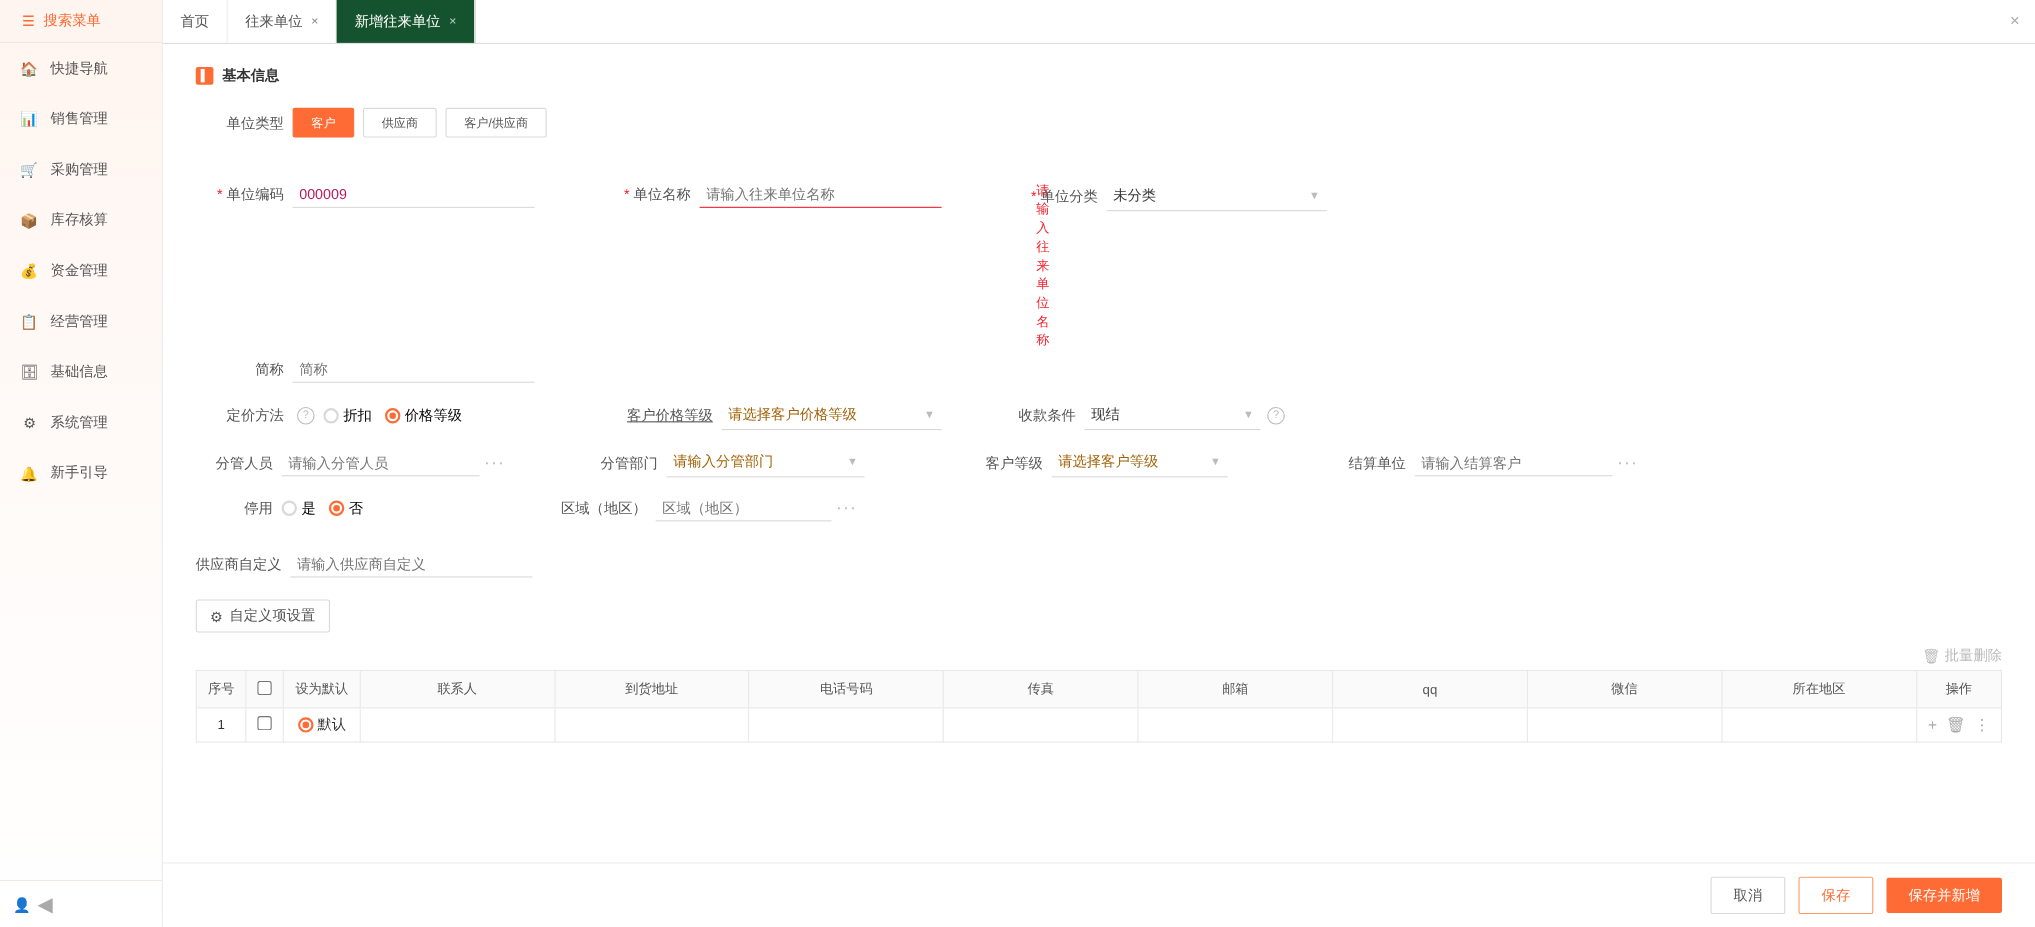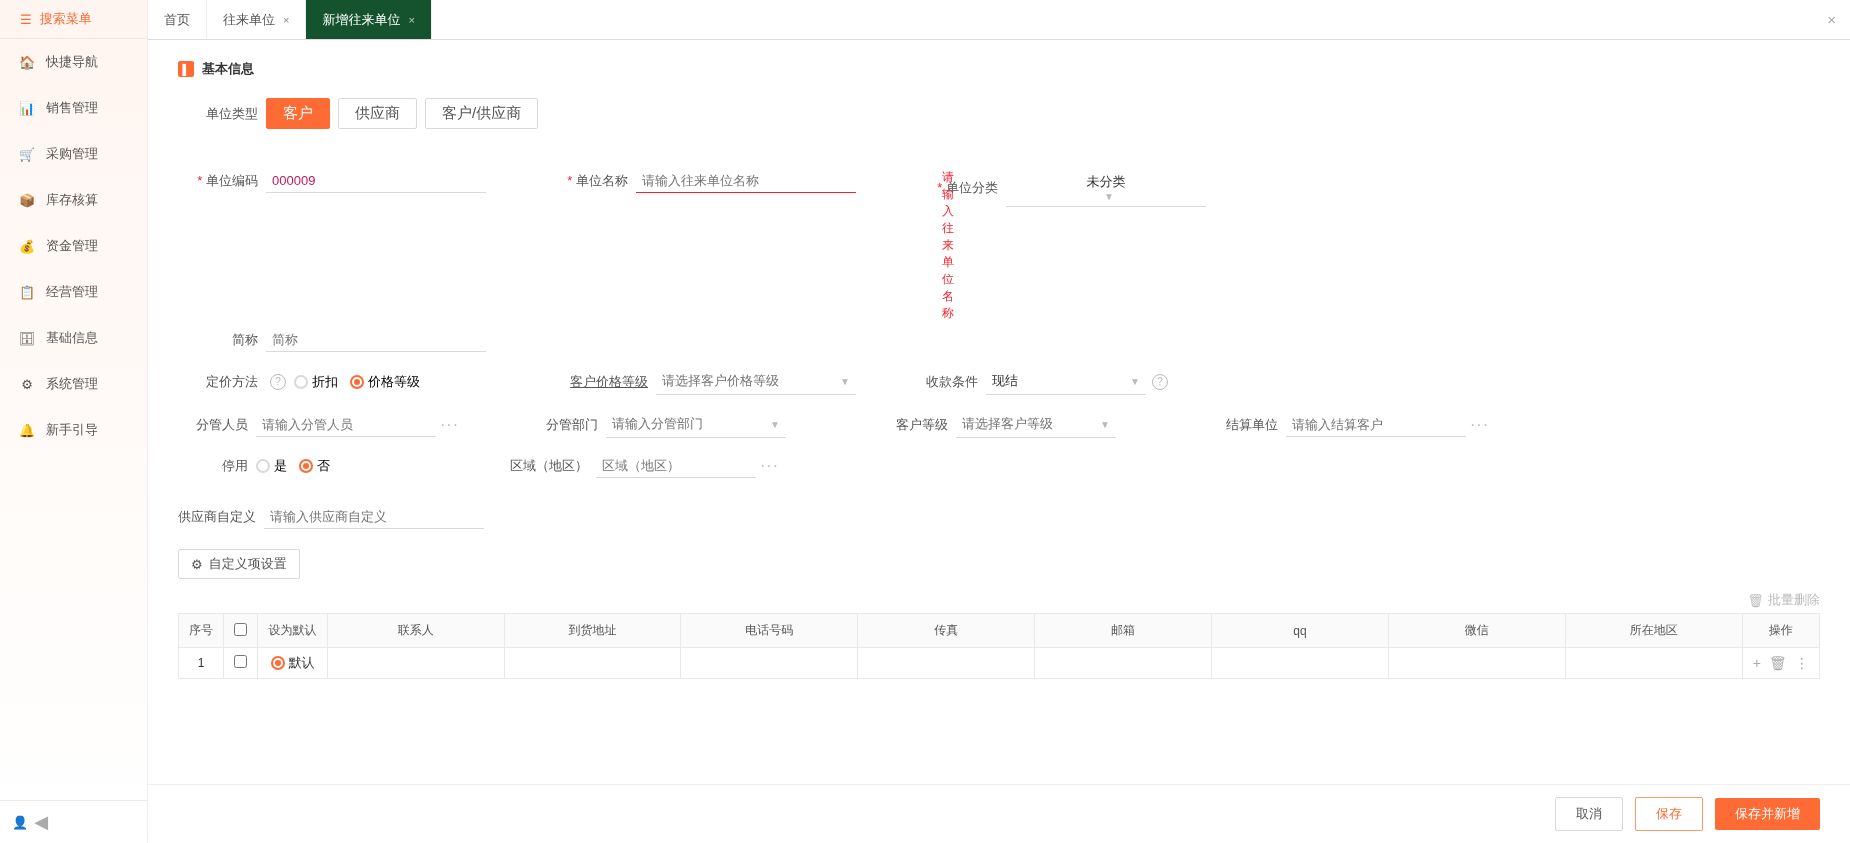--- a/index.html
+++ b/index.html
@@ -74,21 +74,21 @@
     .form-label {
       color: #555; min-width: 70px; text-align: right; margin-right: 8px; white-space: nowrap;
     }
     .form-label.required::before {
       content: '* '; color: #f5222d;
     }
 
     
     .unit-type-btns { display: flex; gap: 8px; }
     .unit-btn {
-      padding: 5px 16px; border: 1px solid #d9d9d9; background: #fff; cursor: pointer; border-radius: 2px; font-size: 15px; color: #555;
+      padding: 5px 16px; border: 1px solid #d9d9d9; background: #fff; cursor: pointer; border-radius: 2px; font-size: 11px; color: #555;
     }
     .unit-btn.active {
       background: #ff6b35; color: #fff; border-color: #ff6b35;
     }
 
     
     .radio-group { display: flex; align-items: center; gap: 12px; }
     .radio-item { display: flex; align-items: center; gap: 4px; cursor: pointer; }
     .radio-circle {
       width: 14px; height: 14px; border-radius: 50%; border: 2px solid #d9d9d9; display: flex; align-items: center; justify-content: center;
@@ -151,21 +151,21 @@
 
     .input-underline {
       border: none; border-bottom: 1px solid #d9d9d9; padding: 4px 6px; font-size: 13px; outline: none; background: transparent; color: #be185d; width: 200px;
     }
     .input-underline.error-border { border-bottom-color: #f5222d; }
 
     .select-box {
       display: inline-flex; align-items: center; border-bottom: 1px solid #d9d9d9; padding: 4px 6px; cursor: pointer; min-width: 160px;
     }
     .select-box .sel-val { flex: 1; color: #333; }
-    .select-box .sel-placeholder { flex: 1; color: #737373; }
+    .select-box .sel-placeholder { flex: 1; color: #a16207; }
     .select-box .caret { color: #bbb; font-size: 10px; margin-left: 6px; }
   </style>
 </head>
 <body>
 
 <div class="sidebar">
   <div class="sidebar-search">
     <span>☰</span>
     <span>搜索菜单</span>
   </div>
@@ -258,21 +258,21 @@
           <span class="form-label required" style="min-width:80px;">单位名称</span>
           <input class="input-underline error-border" type="text" style="width: 220px;" placeholder="请输入往来单位名称">
         </div>
         <div style="margin-left:86px;">
           <span style="color:#f5222d;font-size:12px;">请输入往来单位名称</span>
         </div>
       </div>
 
       <div class="row-block" style="margin-left:30px; max-width:340px;">
         <span class="form-label required" style="min-width:80px;">单位分类</span>
-        <div class="select-box" style="min-width:200px;flex-direction:column;">
+        <div class="select-box" style="min-width:200px;">
           <span class="sel-val">未分类</span>
           <span class="caret">▼</span>
         </div>
       </div>
     </div>
 
     <div class="row" style="margin-bottom:16px; margin-top:6px;">
       <div class="row-block" style="max-width:340px;">
         <span class="form-label" style="min-width:80px;">简称</span>
         <input class="input-underline" type="text" style="width: 220px;" placeholder="简称">

